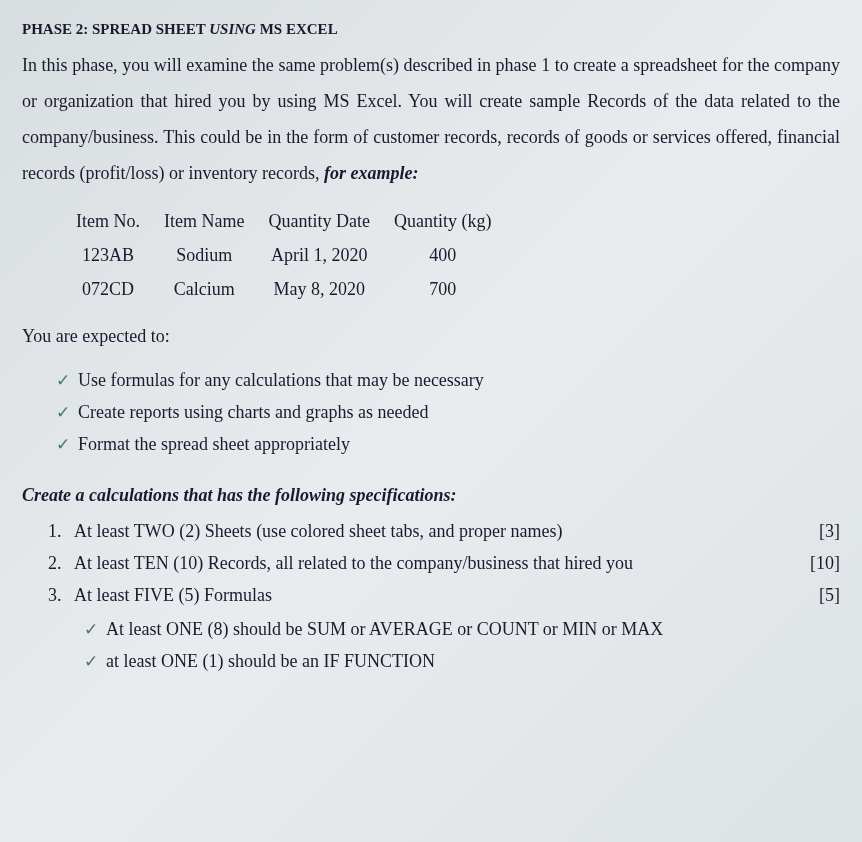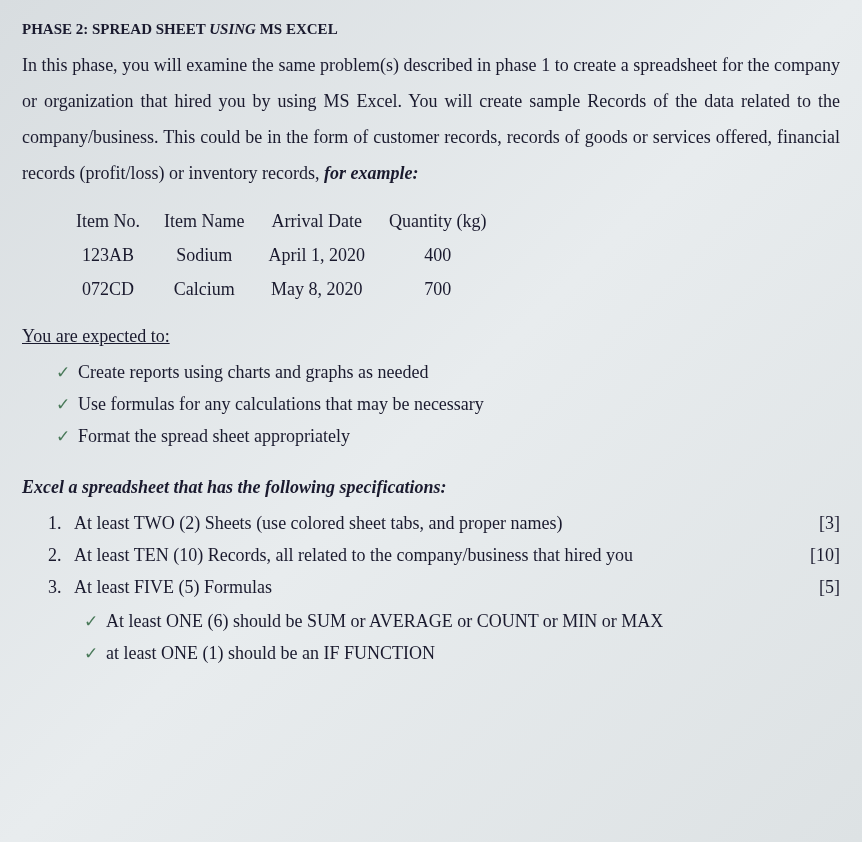--- a/index.html
+++ b/index.html
@@ -33,21 +33,21 @@
       border-collapse: collapse;
       margin-bottom: 16px;
     }
     table.sample td, table.sample th {
       text-align: center;
       padding: 3px 24px 3px 0;
       font-weight: normal;
       font-size: 18px;
     }
     table.sample .qcol { text-align: center; }
-    .exp-lead { margin-bottom: 6px; text-decoration: underline; }
+    .exp-lead { margin-bottom: 14px; }
     .checklist {
       list-style: none;
       margin: 0 0 22px 34px;
     }
     .checklist li {
       padding: 2px 0;
     }
     .check {
       display: inline-block;
       width: 22px;
@@ -94,61 +94,61 @@
 
   <p class="intro">
     <span>In this phase, you will examine the same problem(s) described in phase 1 to create a spreadsheet for the company or organization that hired you by using MS Excel. You will create sample Records of the data related to the company/business. This could be in the form of customer records, records of goods or services offered, financial records (profit/loss) or inventory records, </span><span class="forex">for example:</span>
   </p>
 
   <table class="sample">
     <tbody>
         <tr>
       <th>Item No.</th>
       <th>Item Name</th>
-      <th>Arrival Date</th>
+      <th>Quantity Date</th>
       <th class="qcol">Quantity (kg)</th>
     </tr>
     <tr>
       <td>123AB</td>
       <td>Sodium</td>
       <td>April 1, 2020</td>
       <td class="qcol">400</td>
     </tr>
     <tr>
       <td>072CD</td>
       <td>Calcium</td>
       <td>May 8, 2020</td>
       <td class="qcol">700</td>
     </tr>
   </tbody>
     </table>
 
   <p class="exp-lead">You are expected to:</p>
   <ul class="checklist">
+    <li><span class="check">✓</span><span>Use formulas for any calculations that may be necessary</span></li>
     <li><span class="check">✓</span><span>Create reports using charts and graphs as needed</span></li>
-    <li><span class="check">✓</span><span>Use formulas for any calculations that may be necessary</span></li>
     <li><span class="check">✓</span><span>Format the spread sheet appropriately</span></li>
   </ul>
 
-  <p class="spec-head">Excel a spreadsheet that has the following specifications:</p>
+  <p class="spec-head">Create a calculations that has the following specifications:</p>
   <ol class="specs">
     <li>
       <span class="num">1.</span>
       <span class="spec-text">At least TWO (2) Sheets (use colored sheet tabs, and proper names)</span>
       <span class="marks">[3]</span>
     </li>
     <li>
       <span class="num">2.</span>
       <span class="spec-text">At least TEN (10) Records, all related to the company/business that hired you</span>
       <span class="marks">[10]</span>
     </li>
     <li>
       <span class="num">3.</span>
       <span class="spec-text">At least FIVE (5) Formulas</span>
       <span class="marks">[5]</span>
     </li>
   </ol>
   <ul class="sublist">
-    <li><span class="check">✓</span><span>At least ONE (6) should be SUM or AVERAGE or COUNT or MIN or MAX</span></li>
+    <li><span class="check">✓</span><span>At least ONE (8) should be SUM or AVERAGE or COUNT or MIN or MAX</span></li>
     <li><span class="check">✓</span><span>at least ONE (1) should be an IF FUNCTION</span></li>
   </ul>
 
 </div>
 
 </body></html>

